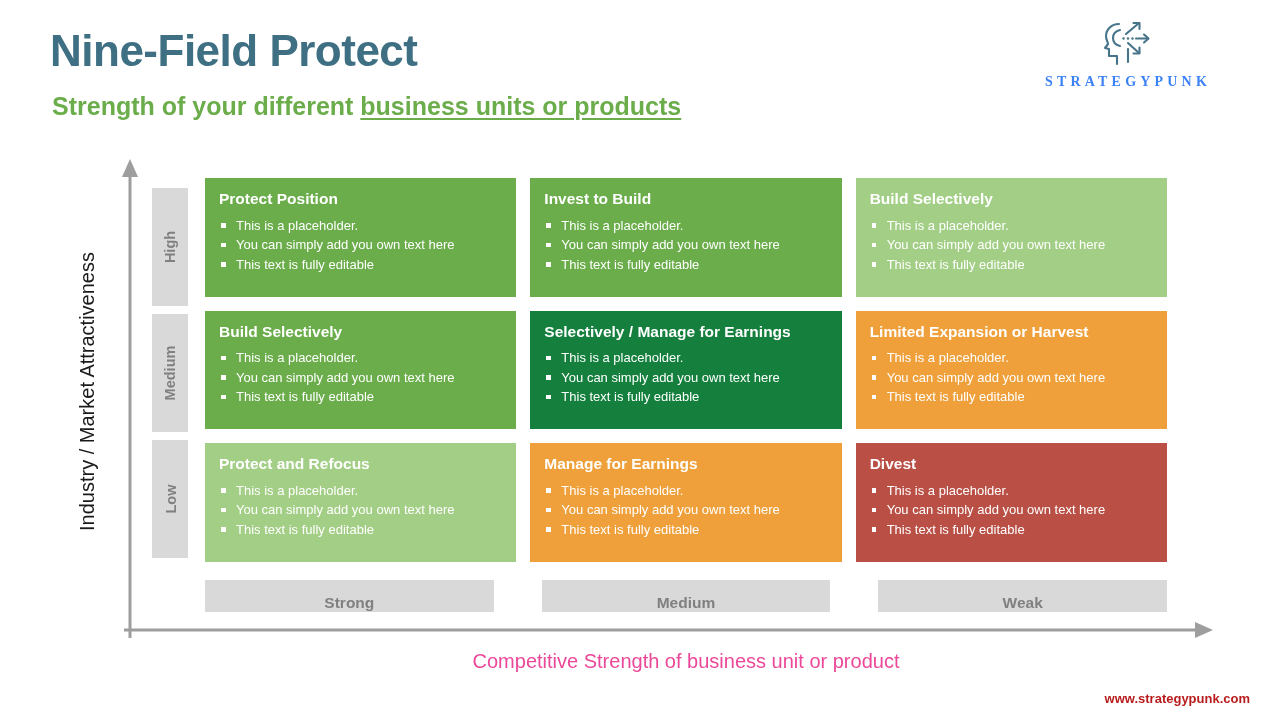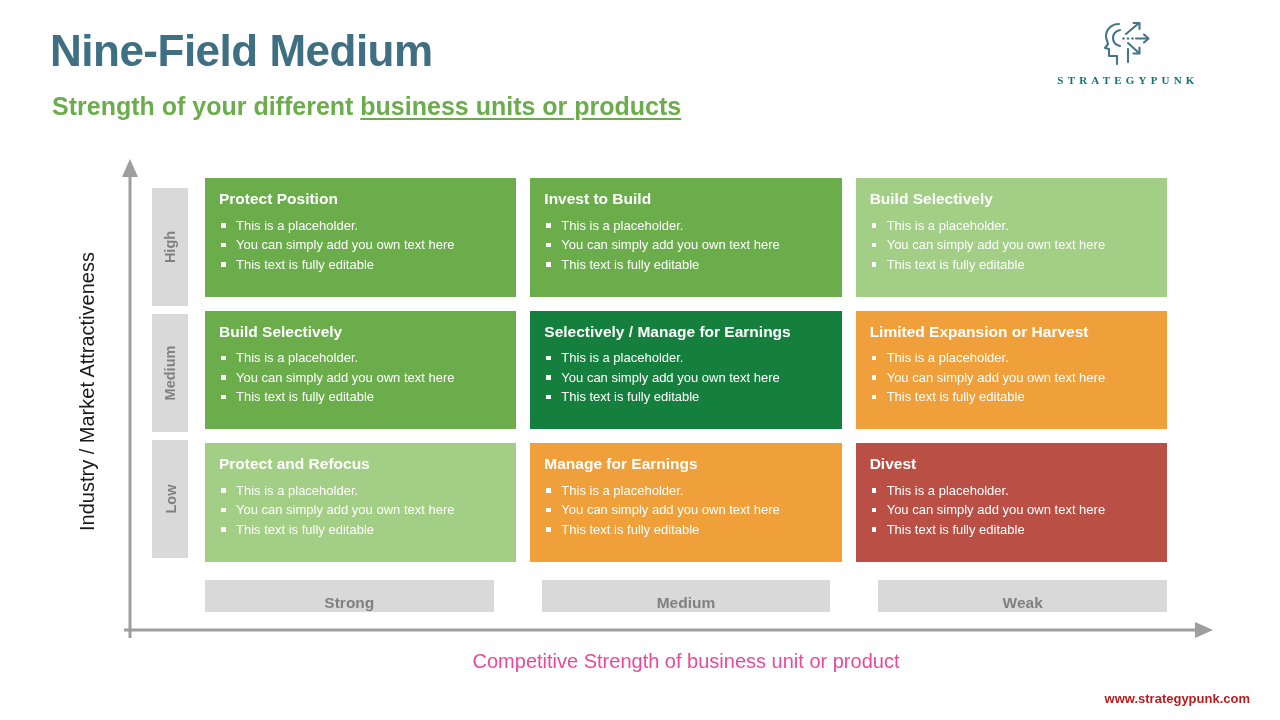--- a/index.html
+++ b/index.html
@@ -51,24 +51,24 @@
     text-align: center;
   }
   #logo-mark {
     display: block;
     margin: 0 auto;
     width: 60px;
     height: 52px;
   }
   #logo-text {
     margin-top: 4px;
-    font-size: 11px;
+    font-size: 14px;
     font-weight: bold;
     letter-spacing: 4.2px;
-    color: #0f766e;
+    color: #3b82f6;
     font-family: "Liberation Serif", serif;
   }
 
   
   #y-axis-title {
     position: absolute;
     left: -123px;
     top: 380px;
     width: 420px;
     text-align: center;
@@ -185,21 +185,21 @@
     bottom: 14px;
     font-size: 13px;
     font-weight: bold;
     color: #b91c1c;
   }
 </style>
 </head>
 <body>
 
 <div id="page-title">
-  <span>Nine-Field Medium</span>
+  <span>Nine-Field Protect</span>
 </div>
 
 <div id="page-subtitle">
   <span>Strength of your different </span><span class="underlined">business units or products</span>
 </div>
 
 <div id="logo-wrap">
   <svg id="logo-mark" viewBox="0 0 60 52" fill="none" stroke="#46748A" stroke-width="2.1" stroke-linecap="round" stroke-linejoin="round">
     <path d="M21 6 C13 6 8 12 8 18 C8 22 10 24 10 26 L7 30 L11 31 L11 38 L19 38 L19 46"></path>
     <path d="M22 12 C18 13 15 16 15 20 C15 24 18 27 22 28"></path>

